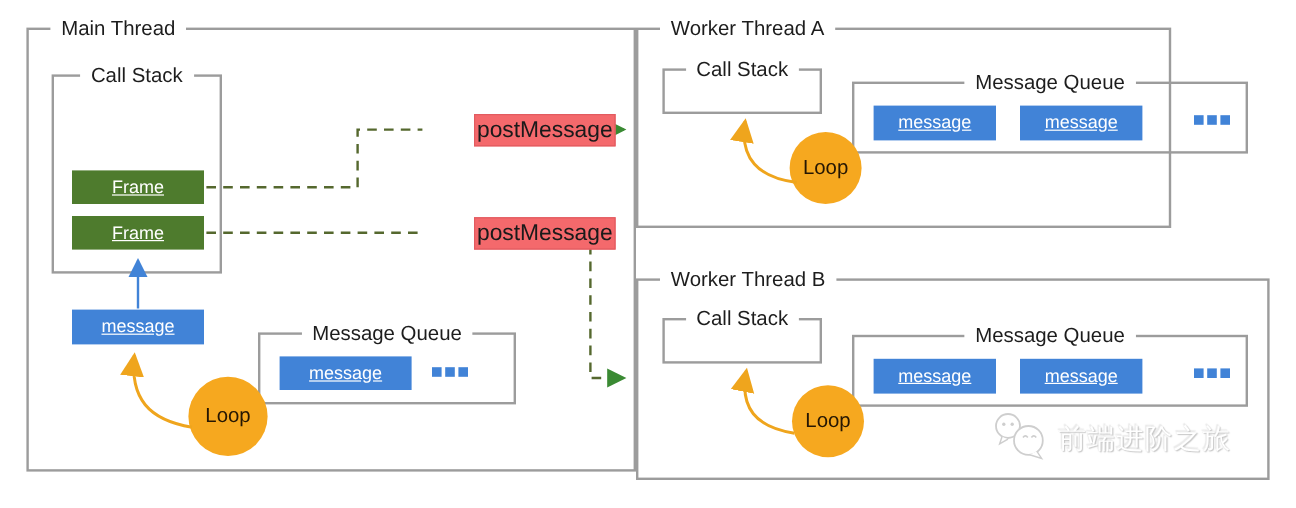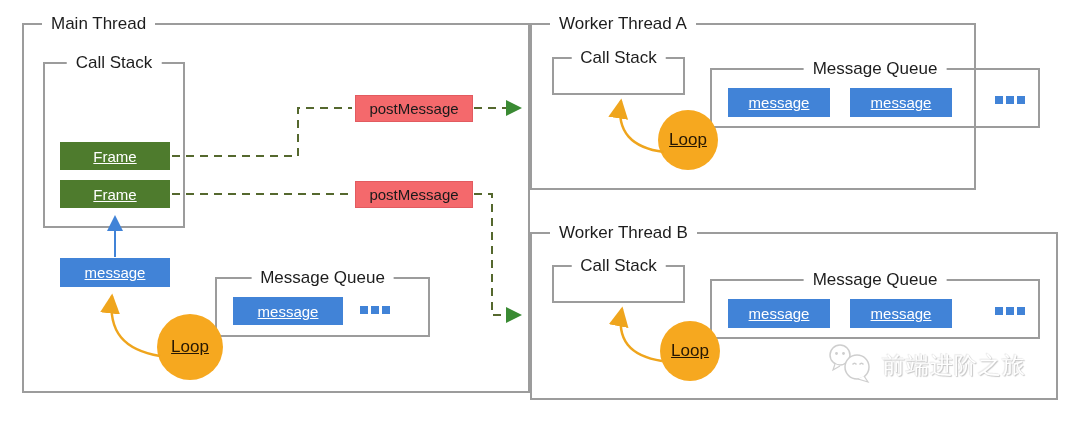--- a/index.html
+++ b/index.html
@@ -18,25 +18,25 @@
     font-size:17px;line-height:21px;white-space:nowrap;color:var(--text-dark);}
   .gbox-label.center{left:50%;transform:translateX(-50%);}
 
   .block{position:absolute;display:flex;align-items:center;justify-content:center;
     font-size:15px;color:#fff;text-decoration:underline;}
   .frame{background:var(--frame-green);}
   .msg{background:var(--message-blue);}
 
   .chip{position:absolute;display:flex;align-items:center;justify-content:center;
     background:var(--post-message-red);border:1px solid var(--post-message-border);
-    color:#1a1a1a;font-size:15px;z-index:3;}
+    color:#1a1a1a;font-size:19px;z-index:3;margin-left:40px;}
 
   .loop{position:absolute;border-radius:50%;background:var(--loop-orange);
     display:flex;align-items:center;justify-content:center;font-size:17px;
-    color:#261703;z-index:4;text-decoration:underline;}
+    color:#261703;z-index:4;}
 
   .dots{position:absolute;display:flex;gap:3px;}
   .dots span{width:8px;height:8px;background:var(--message-blue);display:block;}
 
   .arrows{position:absolute;left:0;top:0;width:1080px;height:423px;z-index:2;pointer-events:none;}
   .dash{fill:none;stroke:var(--dash-green);stroke-width:2;stroke-dasharray:8 6;}
   .blue-line{fill:none;stroke:var(--arrow-blue);stroke-width:2;}
   .orange-line{fill:none;stroke:var(--arrow-orange);stroke-width:2.5;}
 
   .watermark{position:absolute;left:826px;top:342px;display:flex;align-items:center;

